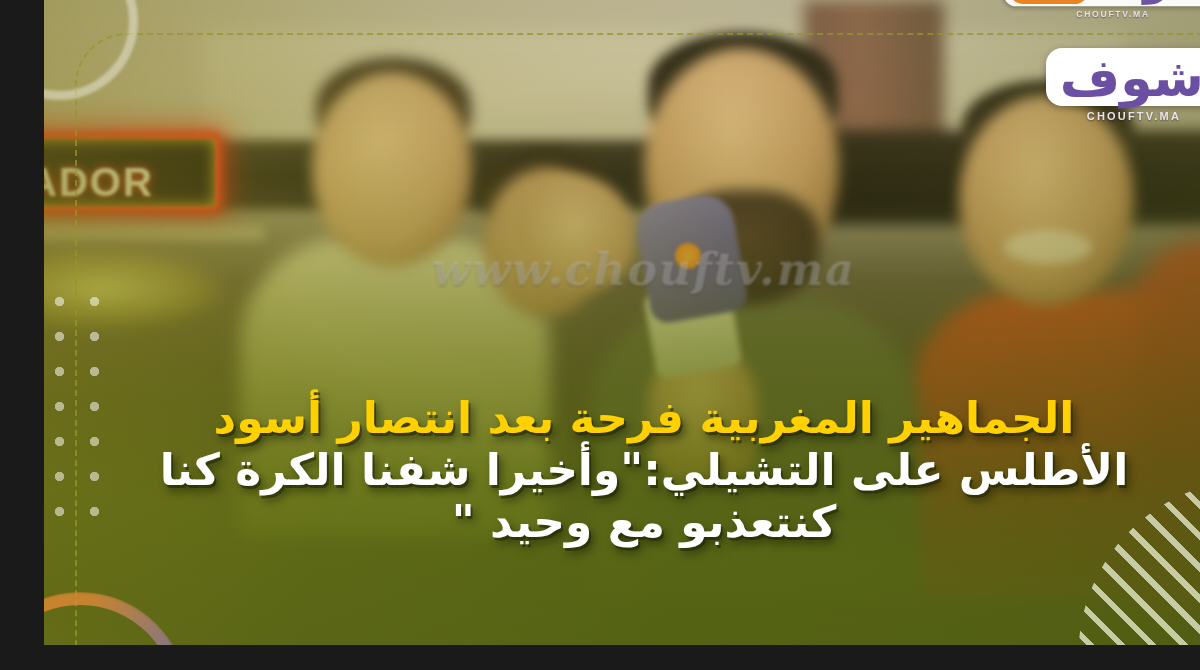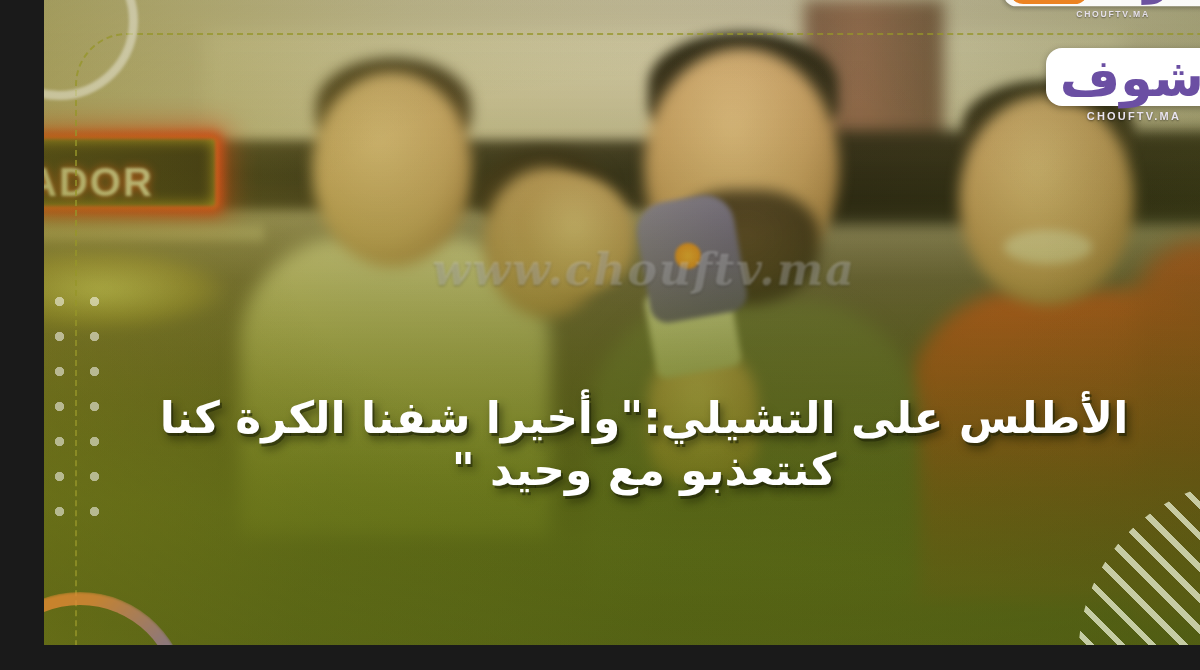--- a/index.html
+++ b/index.html
@@ -324,17 +324,18 @@
   </div>
 
   <div class="logo" id="logo-main">
     <div class="logo-card">
       <div class="chouf-ar">شوف</div>
       <div class="chouf-url">CHOUFTV.MA</div>
     </div>
   </div>
 
   <div class="headline">
+    <span class="hl gold">الجماهير المغربية فرحة بعد انتصار أسود</span>
     <span class="hl white">الأطلس على التشيلي:"وأخيرا شفنا الكرة كنا</span>
     <span class="hl white">كنتعذبو مع وحيد "</span>
   </div>
 
 </div>
 
 </body></html>

